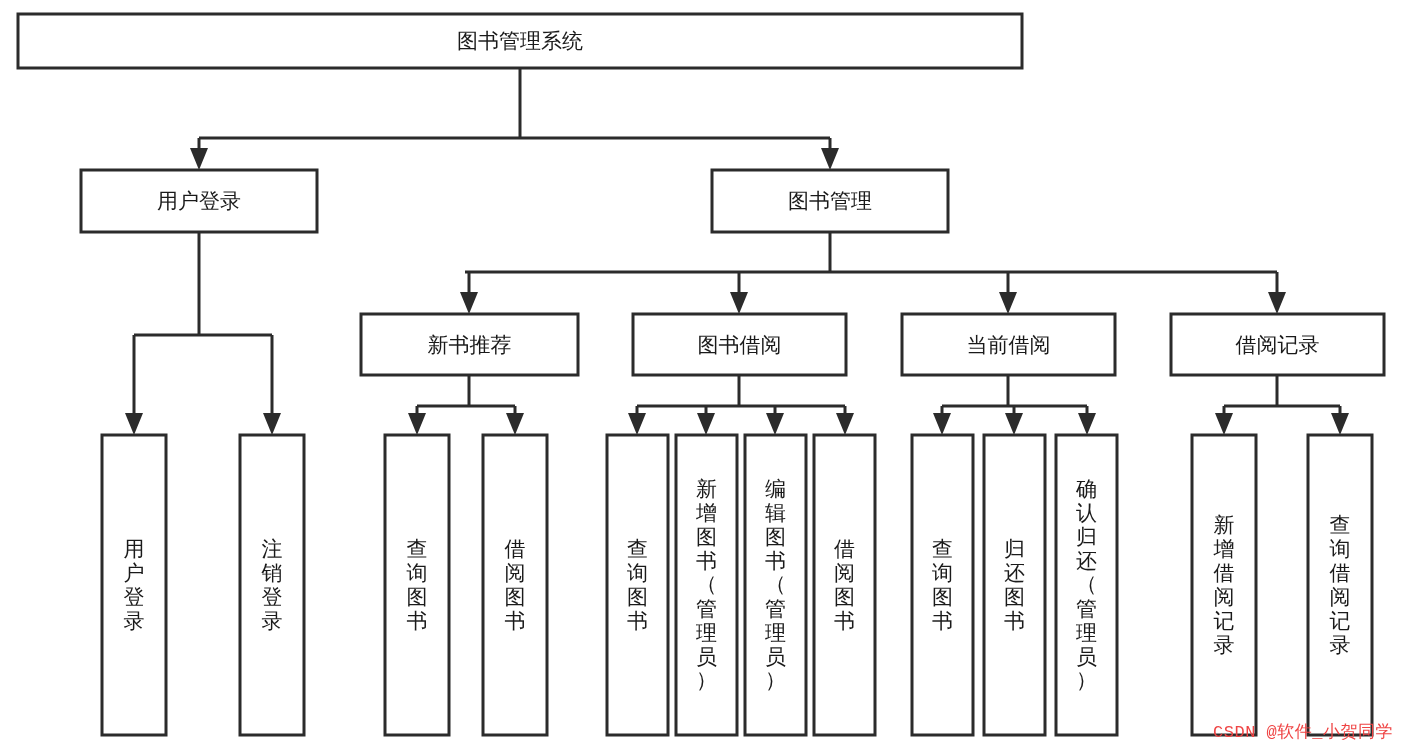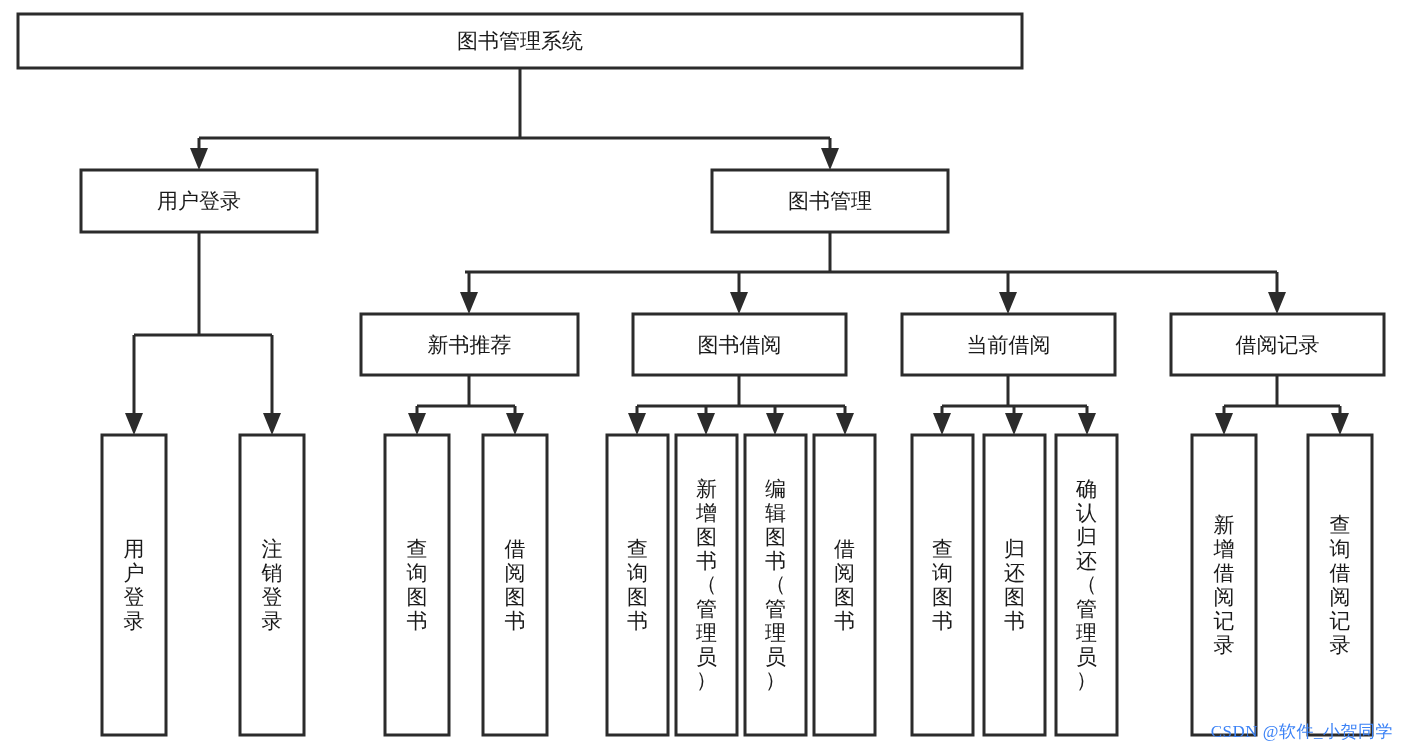--- a/index.html
+++ b/index.html
@@ -53,23 +53,23 @@
   .node-label-v {
     font-family: "DejaVu Sans", "Liberation Sans", sans-serif;
     font-size: 21px;
     fill: #1a1a1a;
     text-anchor: middle;
   }
   .watermark-text {
     position: absolute;
     right: 12px;
     bottom: 4px;
-    font-family: Liberation Serif, serif;
+    font-family: Liberation Mono, monospace;
     font-size: 17px;
-    color: #3b82f6;
+    color: #ef4444;
     white-space: nowrap;
     letter-spacing: 0.5px;
     pointer-events: none;
   }
 </style>
 </head>
 <body>
 
 <div id="diagram-root">
   <svg class="diagram-canvas" id="diagram-canvas" viewBox="0 0 1405 747" xmlns="http://www.w3.org/2000/svg">

